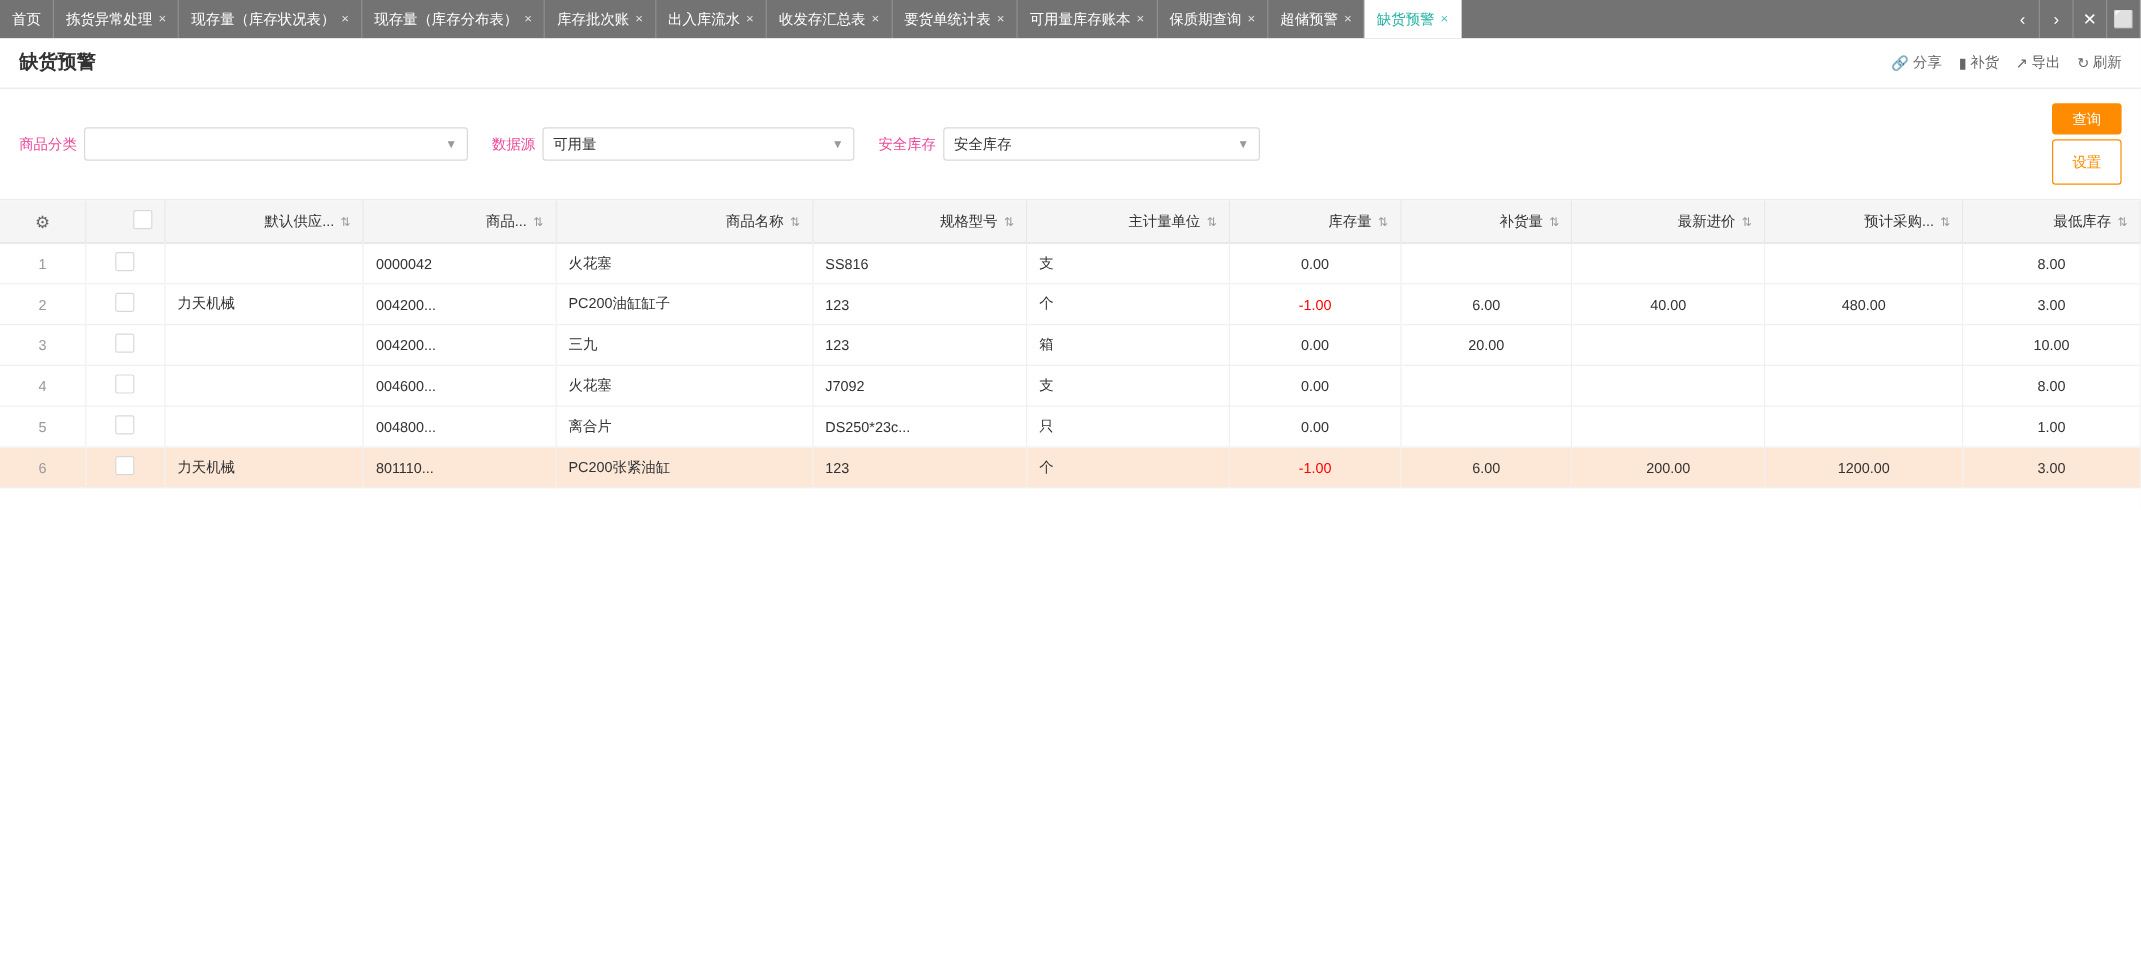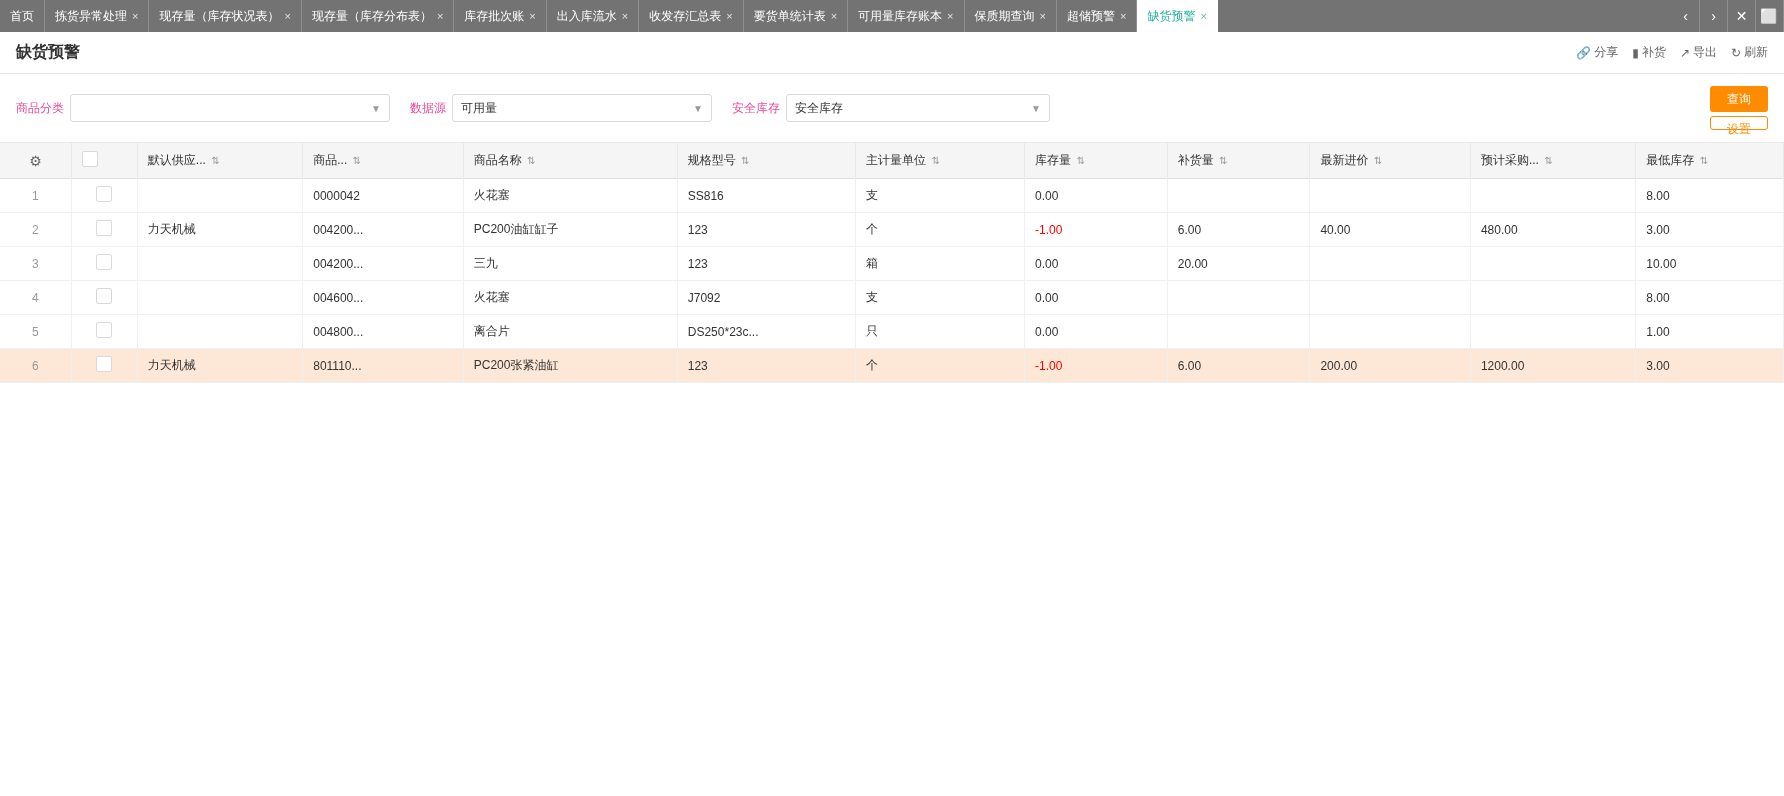--- a/index.html
+++ b/index.html
@@ -149,40 +149,40 @@
       height: 26px;
     }
     .btn-settings {
       background: #fff;
       color: #ff8c00;
       border: 1px solid #ff8c00;
       border-radius: 3px;
       padding: 4px 16px;
       cursor: pointer;
       font-size: 12px;
-      height: 14px;
+      height: 38px;
     }
 
     
     .table-container {
       padding: 0;
       overflow-x: auto;
     }
     table {
       width: 100%;
       border-collapse: collapse;
       font-size: 12px;
     }
     thead tr {
       background: #f5f5f5;
       border-bottom: 1px solid #e0e0e0;
     }
     thead th {
       padding: 8px 10px;
-      text-align: left;
+      text-align: right;
       font-weight: normal;
       color: #333;
       border-right: 1px solid #e8e8e8;
       white-space: nowrap;
     }
     thead th:first-child {
       width: 40px;
       text-align: center;
     }
     .th-sortable {
@@ -222,21 +222,21 @@
       display: inline-block;
       cursor: pointer;
       background: #fff;
     }
     .settings-icon-cell {
       cursor: pointer;
       color: #666;
       font-size: 14px;
     }
     .num-val {
-      text-align: left;
+      text-align: center;
     }
     .col-num { width: 36px; }
     .col-check { width: 30px; }
     .col-supplier { width: 80px; }
     .col-prodcode { width: 90px; }
     .col-prodname { width: 120px; }
     .col-spec { width: 100px; }
     .col-unit { width: 80px; }
     .col-stock { width: 80px; }
     .col-replenish { width: 80px; }

